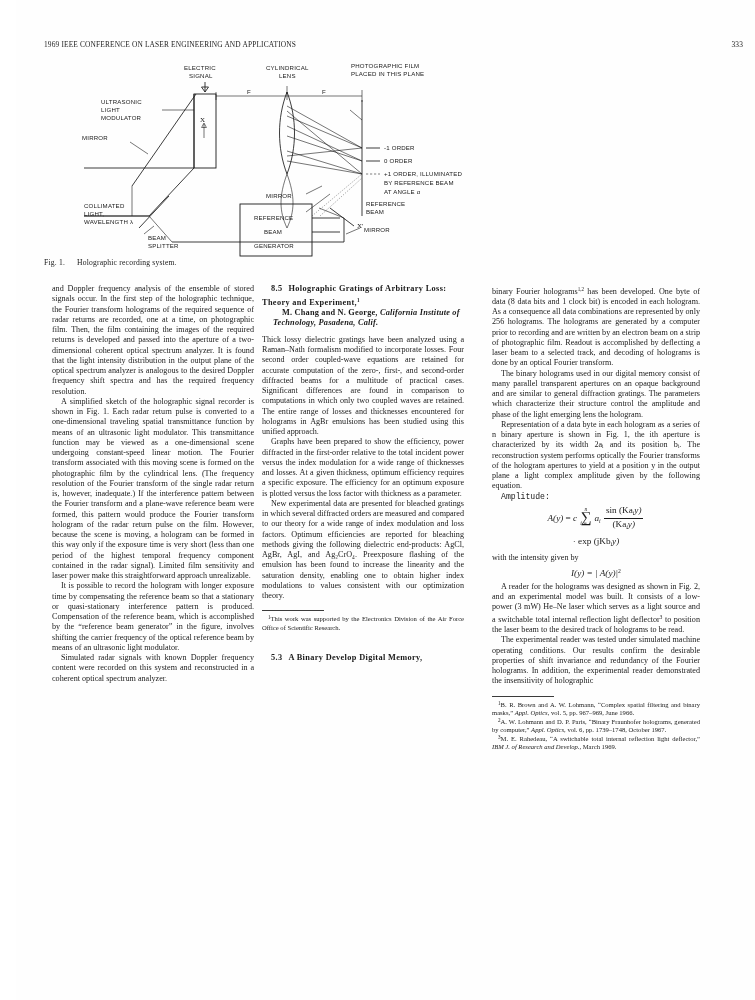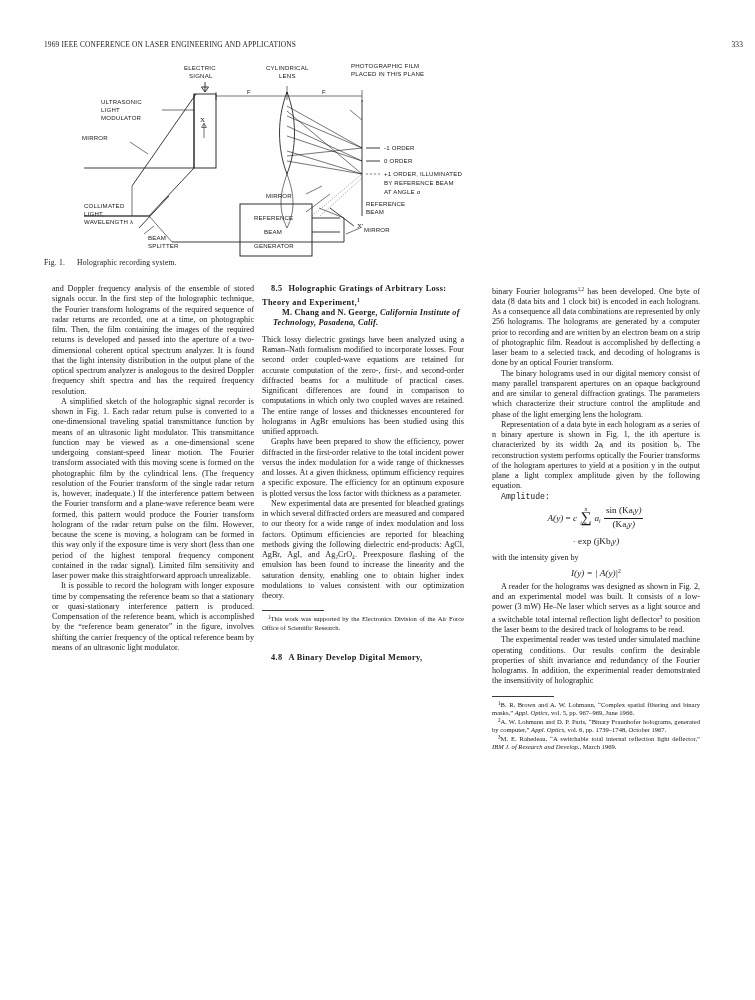--- a/index.html
+++ b/index.html
@@ -320,20 +320,21 @@
   </div>
 
   <div class="figcaption">
     <span class="figno">Fig. 1.</span><span>Holographic recording system.</span>
   </div>
 
   <div class="col c1">
     <p class="noind">and Doppler frequency analysis of the ensemble of stored signals occur. In the first step of the holographic technique, the Fourier transform holograms of the required sequence of radar returns are recorded, one at a time, on photographic film. Then, the film containing the images of the required returns is developed and passed into the aperture of a two-dimensional coherent optical spectrum analyzer. It is found that the light intensity distribution in the output plane of the optical spectrum analyzer is analogous to the desired Doppler frequency shift spectra and has the required frequency resolution.</p>
     <p>A simplified sketch of the holographic signal recorder is shown in Fig. 1. Each radar return pulse is converted to a one-dimensional traveling spatial transmittance function by means of an ultrasonic light modulator. This transmittance function may be viewed as a one-dimensional scene undergoing constant-speed linear motion. The Fourier transform associated with this moving scene is formed on the photographic film by the cylindrical lens. (The frequency resolution of the Fourier transform of the single radar return is, however, inadequate.) If the interference pattern between the Fourier transform and a plane-wave reference beam were formed, this pattern would produce the Fourier transform hologram of the radar return pulse on the film. However, because the scene is moving, a hologram can be formed in this way only if the exposure time is very short (less than one period of the highest temporal frequency component contained in the radar signal). Limited film sensitivity and laser power make this straightforward approach unrealizable.</p>
     <p>It is possible to record the hologram with longer exposure time by compensating the reference beam so that a stationary or quasi-stationary interference pattern is produced. Compensation of the reference beam, which is accomplished by the “reference beam generator” in the figure, involves shifting the carrier frequency of the optical reference beam by means of an ultrasonic light modulator.</p>
+    <p>Simulated radar signals with known Doppler frequency content were recorded on this system and reconstructed in a coherent optical spectrum analyzer.</p>
   </div>
 
   <div class="col c2">
     <p class="sec-head">
       <span class="num">8.5</span><span>Holographic Gratings of Arbitrary Loss: Theory and Experiment,</span><sup>1</sup>
       <span class="byline">
         <span>M. Chang and N. George,</span>
         <span class="aff">California Institute of Technology, Pasadena, Calif.</span>
       </span>
     </p>
@@ -343,21 +344,21 @@
     <p>New experimental data are presented for bleached gratings in which several diffracted orders are measured and compared to our theory for a wide range of index modulation and loss factors. Optimum efficiencies are reported for bleaching methods giving the following dielectric end-products: AgCl, AgBr, AgI, and Ag₂CrO₄. Preexposure flashing of the emulsion has been found to increase the linearity and the saturation density, enabling one to obtain higher index modulations to values consistent with our optimization theory.</p>
 
     <div class="fn-rule"></div>
     <div class="footnotes">
       <p><sup>1</sup><span>This work was supported by the Electronics Division of the Air Force Office of Scientific Research.</span></p>
     </div>
 
     <div class="gap-l"></div>
 
     <p class="sec-head">
-      <span class="num">4.8</span><span>A Binary Develop Digital Memory,</span>
+      <span class="num">5.3</span><span>A Binary Develop Digital Memory,</span>
     </p>
     <div class="gap-s"></div>
   </div>
 
   <div class="col c3">
     <p class="noind">binary Fourier holograms<sup>1,2</sup> has been developed. One byte of data (8 data bits and 1 clock bit) is encoded in each hologram. As a consequence all data combinations are represented by only 256 holograms. The holograms are generated by a computer prior to recording and are written by an electron beam on a strip of photographic film. Readout is accomplished by deflecting a laser beam to a selected track, and decoding of holograms is done by an optical Fourier transform.</p>
     <p>The binary holograms used in our digital memory consist of many parallel transparent apertures on an opaque background and are similar to general diffraction gratings. The parameters which characterize their structure control the amplitude and phase of the light emerging lens the hologram.</p>
     <p>Representation of a data byte in each hologram as a series of n binary aperture is shown in Fig. 1, the ith aperture is characterized by its width 2aᵢ and its position bᵢ. The reconstruction system performs optically the Fourier transforms of the hologram apertures to yield at a position y in the output plane a light complex amplitude given by the following equation.</p>
 
     <p class="eqlabel">Amplitude:</p>

